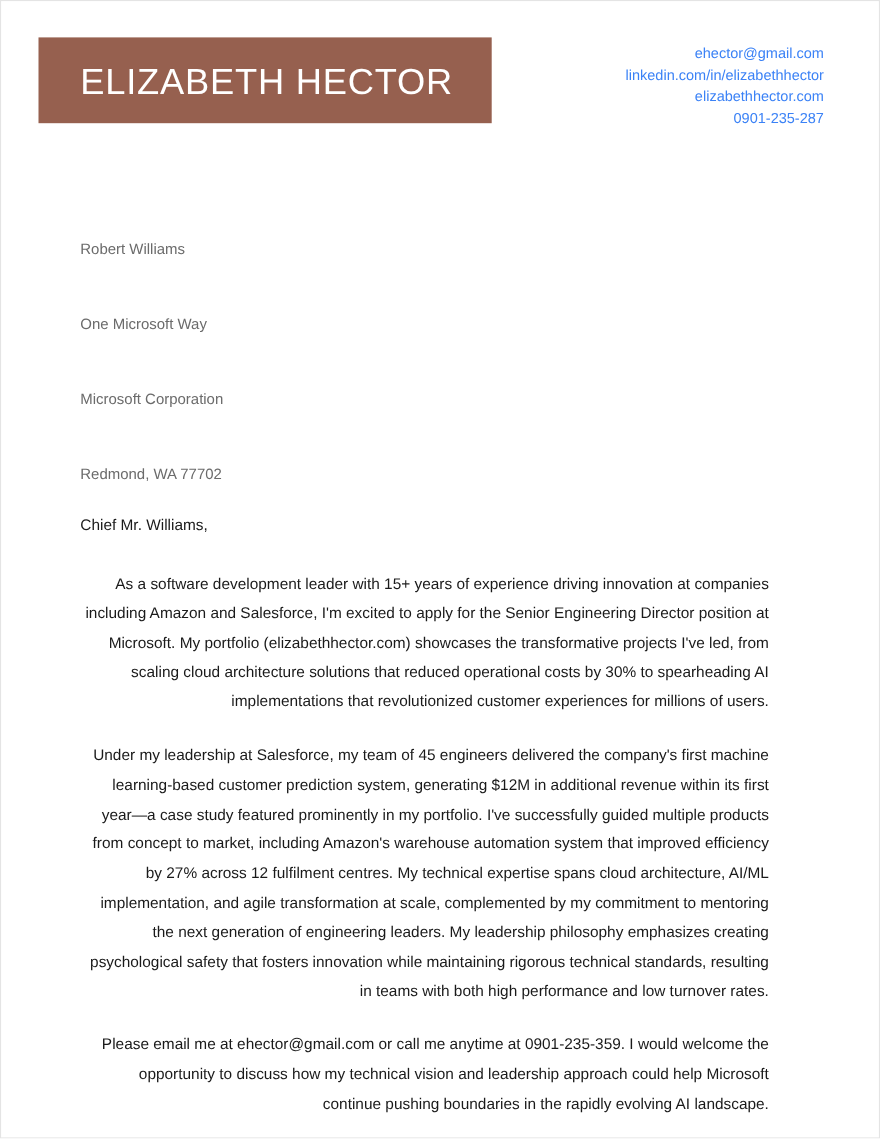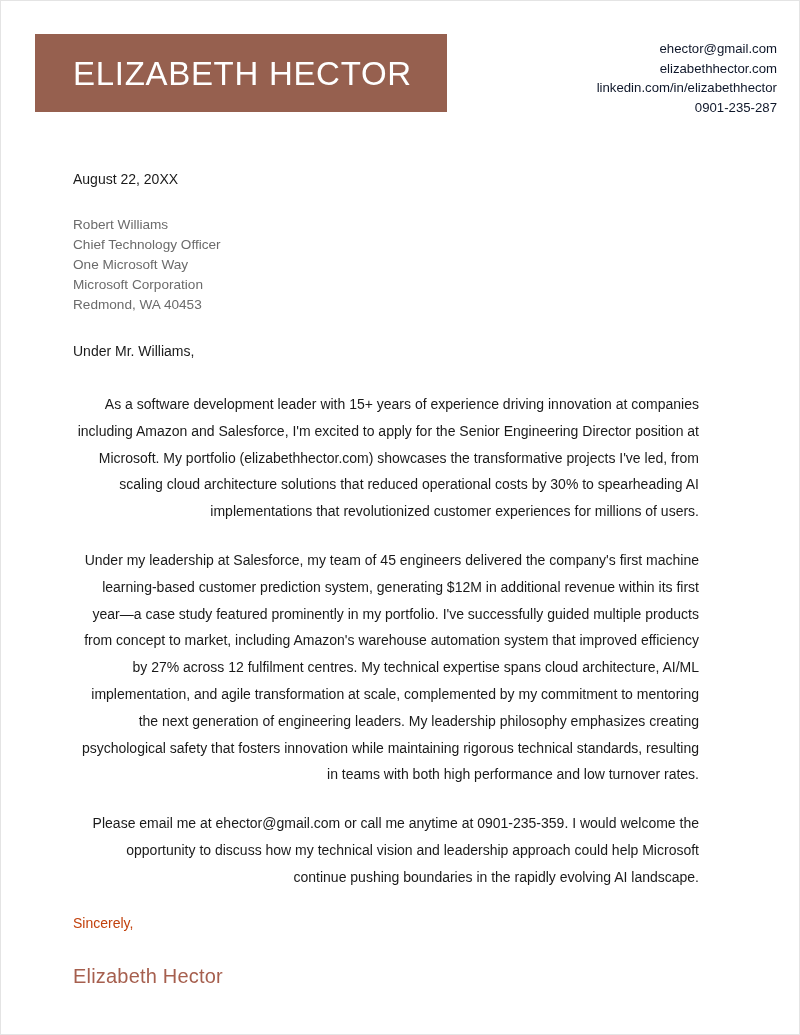--- a/index.html
+++ b/index.html
@@ -43,24 +43,24 @@
     color: #ffffff;
     font-size: 33px;
     font-weight: normal;
     letter-spacing: 0.7px;
     padding-left: 38px;
     line-height: 1;
     white-space: nowrap;
   }
   .contact-block {
     position: absolute;
-    right: 24px;
+    right: 52px;
     top: 5px;
     text-align: right;
-    color: #0f172a;
+    color: #3b82f6;
     font-size: 13.2px;
     line-height: 19.5px;
   }
   .contact-line {
     white-space: nowrap;
   }
 
   
   .content {
     position: absolute;
@@ -75,20 +75,21 @@
     margin-bottom: 26px;
   }
   .recipient {
     color: #6b6b6b;
     font-size: 13.6px;
     line-height: 20px;
     margin-bottom: 26px;
   }
   .recipient-line {
     white-space: nowrap;
+    margin-top: 48px;
   }
   .salutation {
     color: #1a1a1a;
     font-size: 14px;
     line-height: 20px;
     margin-bottom: 30px;
   }
   .paragraph {
     color: #1a1a1a;
     font-size: 14px;
@@ -114,39 +115,37 @@
 <body>
 
 <div class="page">
 
   <div class="header">
     <div class="name-banner">
       <div class="name-banner-text">ELIZABETH HECTOR</div>
     </div>
     <div class="contact-block">
       <div class="contact-line">ehector@gmail.com</div>
+      <div class="contact-line">linkedin.com/in/elizabethhector</div>
       <div class="contact-line">elizabethhector.com</div>
-      <div class="contact-line">linkedin.com/in/elizabethhector</div>
       <div class="contact-line">0901-235-287</div>
     </div>
   </div>
 
   <div class="content">
 
-    <div class="date">August 22, 20XX</div>
 
     <div class="recipient">
       <div class="recipient-line">Robert Williams</div>
-      <div class="recipient-line">Chief Technology Officer</div>
       <div class="recipient-line">One Microsoft Way</div>
       <div class="recipient-line">Microsoft Corporation</div>
-      <div class="recipient-line">Redmond, WA 40453</div>
+      <div class="recipient-line">Redmond, WA 77702</div>
     </div>
 
-    <div class="salutation">Under Mr. Williams,</div>
+    <div class="salutation">Chief Mr. Williams,</div>
 
     <div class="paragraph">As a software development leader with 15+ years of experience driving innovation at companies including Amazon and Salesforce, I'm excited to apply for the Senior Engineering Director position at Microsoft. My portfolio (elizabethhector.com) showcases the transformative projects I've led, from scaling cloud architecture solutions that reduced operational costs by 30% to spearheading AI implementations that revolutionized customer experiences for millions of users.</div>
 
     <div class="paragraph">Under my leadership at Salesforce, my team of 45 engineers delivered the company's first machine learning-based customer prediction system, generating $12M in additional revenue within its first year—a case study featured prominently in my portfolio. I've successfully guided multiple products from concept to market, including Amazon's warehouse automation system that improved efficiency by 27% across 12 fulfilment centres. My technical expertise spans cloud architecture, AI/ML implementation, and agile transformation at scale, complemented by my commitment to mentoring the next generation of engineering leaders. My leadership philosophy emphasizes creating psychological safety that fosters innovation while maintaining rigorous technical standards, resulting in teams with both high performance and low turnover rates.</div>
 
     <div class="paragraph">Please email me at ehector@gmail.com or call me anytime at 0901-235-359. I would welcome the opportunity to discuss how my technical vision and leadership approach could help Microsoft continue pushing boundaries in the rapidly evolving AI landscape.</div>
 
     <div class="closing">Sincerely,</div>
 
     <div class="signature">Elizabeth Hector</div>

